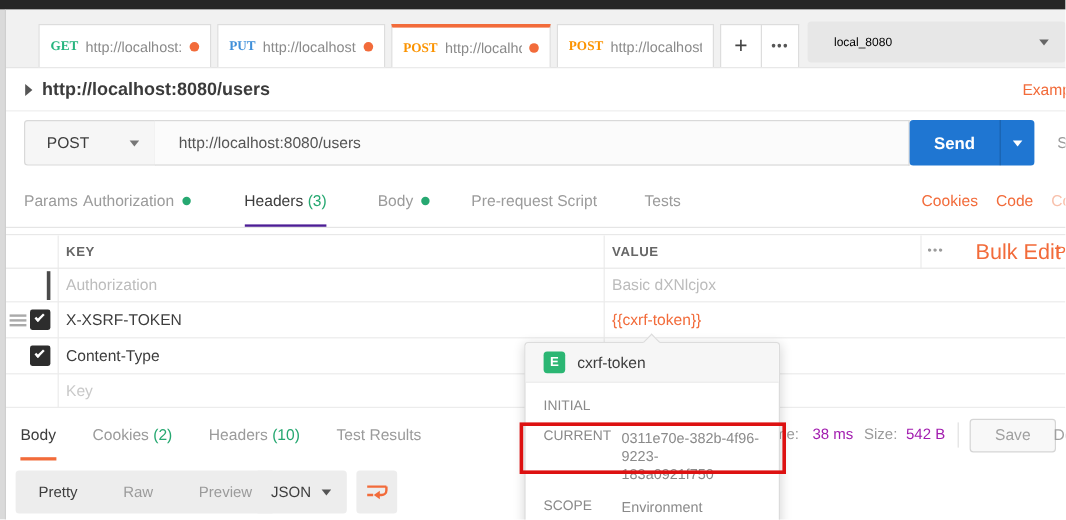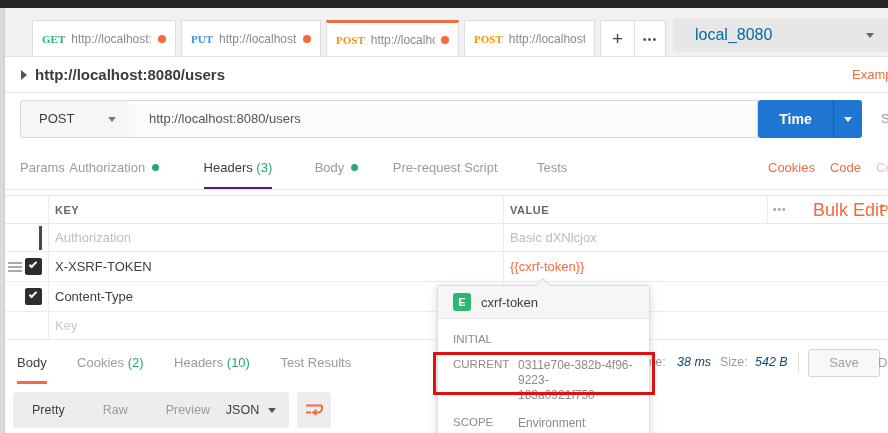--- a/index.html
+++ b/index.html
@@ -17,21 +17,21 @@
   .tab .method { font-size:11px; font-weight:700; flex:none;font-family:Liberation Serif, serif; }
   .tab .taburl { font-size:12px; color:#8a8a8a; white-space:nowrap; overflow:hidden; flex:1; }
   .tab.active { border-top:3px solid #f26b3a; position:relative; z-index:2; height:38px; margin-bottom:-1px; }
   .m-get { color:#26b47e; } .m-put { color:#3f8fd9; } .m-post { color:#fb9300; }
   .dot { width:8px; height:8px; border-radius:50%; background:#f26b3a; flex:none; }
   .tabbtns { position:absolute; left:595px; top:12px; height:37px; display:flex; }
   .tabbtn { width:35px; height:37px; background:#fff; border:1px solid #ddd; display:flex; align-items:center; justify-content:center; color:#555; }
   .tabbtn + .tabbtn { border-left:none; width:31px; letter-spacing:1px; font-size:11px; }
   .plus { font-size:19px; font-weight:400; color:#444; }
   .envsel { position:absolute; left:668px; top:10px; width:215px; height:34px; background:#e7e7e7; border-radius:3px; display:flex; align-items:center; }
-  .envsel .envtxt { margin-left:22px; font-size:16px; color:#0369a1; }
+  .envsel .envtxt { margin-left:22px; font-size:10px; color:#000000; }
   .caret { width:0; height:0; border-left:4px solid transparent; border-right:4px solid transparent; border-top:5px solid #666; display:inline-block; }
   .envsel .caret { position:absolute; right:14px; }
 
   
   .crumbrow { position:absolute; left:5px; top:57px; width:883px; height:36px; background:#fff; border-bottom:1px solid #e9e9e9; overflow:hidden; }
   .tri { position:absolute; left:16px; top:13px; width:0; height:0; border-top:5px solid transparent; border-bottom:5px solid transparent; border-left:6px solid #555; }
   .crumbtitle { position:absolute; left:30px; top:0; line-height:36px; font-size:15px; font-weight:700; color:#3b3b3b; }
   .examples { position:absolute; left:847px; top:0; line-height:36px; font-size:13px; color:#f26b3a; white-space:nowrap; }
 
   
@@ -75,21 +75,21 @@
   .chk .checkmark { position:absolute; left:4px; top:4px; width:8px; height:4px; border-left:2px solid #fff; border-bottom:2px solid #fff; transform:rotate(-45deg); }
   .drag { position:absolute; left:3px; width:14px; height:10px; border-top:2px solid #aaa; border-bottom:2px solid #aaa; background:linear-gradient(#aaa,#aaa) center/100% 2px no-repeat; }
 
   
   .resptabs { position:absolute; left:5px; top:341px; width:883px; height:43px; background:#fff; overflow:hidden; }
   .rtab { display:inline-block; height:43px; line-height:43px; font-size:13px; color:#9b9b9b; margin-right:26px; }
   .rtab:first-child { margin-left:12px; }
   .rtab .cnt { color:#26a871; }
   .rtab.active { color:#3d3d3d; border-bottom:3px solid #f26b3a; }
   .stat { position:absolute; top:0; line-height:43px; font-size:12.5px; color:#9b9b9b; white-space:nowrap; }
-  .stat.green { color:#0c4a6e;font-style:italic; }
+  .stat.green { color:#a21caf; }
   .statdiv { position:absolute; left:793px; top:11px; width:1px; height:21px; background:#e0e0e0; }
   .respsave { position:absolute; left:803px; top:8px; width:72px; height:28px; background:#f8f8f8; border:1px solid #d5d5d5; border-radius:3px; text-align:center; line-height:26px; font-size:13px; color:#a0a0a0; }
   .dload { position:absolute; left:873px; top:0; line-height:43px; font-size:13px; color:#a0a0a0; white-space:nowrap; }
 
   .prettyrow { position:absolute; left:5px; top:384px; width:883px; height:49px; background:#fff; overflow:hidden; }
   .seg { position:absolute; left:8px; top:8px; height:36px; background:#ededed; border-radius:3px; display:flex; align-items:center; }
   .seg .vm { padding:0 19px; font-size:12.5px; color:#9b9b9b; line-height:36px; }
   .seg .vm.active { color:#3d3d3d; }
   .jsonsel { position:absolute; left:208px; top:8px; width:76px; height:36px; background:#ededed; border-radius:3px; display:flex; align-items:center; justify-content:center; gap:9px; font-size:12.5px; color:#3d3d3d; }
   .jsonsel .caret { border-top-color:#555; }
@@ -158,21 +158,21 @@
     <span class="examples">Examples</span>
   </div>
 
   <div class="reqrow">
     <div class="methodsel">
       <span class="mtxt">POST</span>
       <span class="caret"></span>
     </div>
     <div class="urlinput">http://localhost:8080/users</div>
     <div class="sendbtn">
-      <div class="sendmain">Time</div>
+      <div class="sendmain">Send</div>
       <div class="sendcaret">
           <span class="caret"></span>
         </div>
     </div>
     <span class="saveclip">Save</span>
   </div>
 
   <div class="reqtabs">
     <span class="rqt" style="margin-left:15px; "><span>Params</span></span>
     <span class="rqt" style="margin-right:40px;"><span>Authorization</span><span class="gdot"></span></span>

